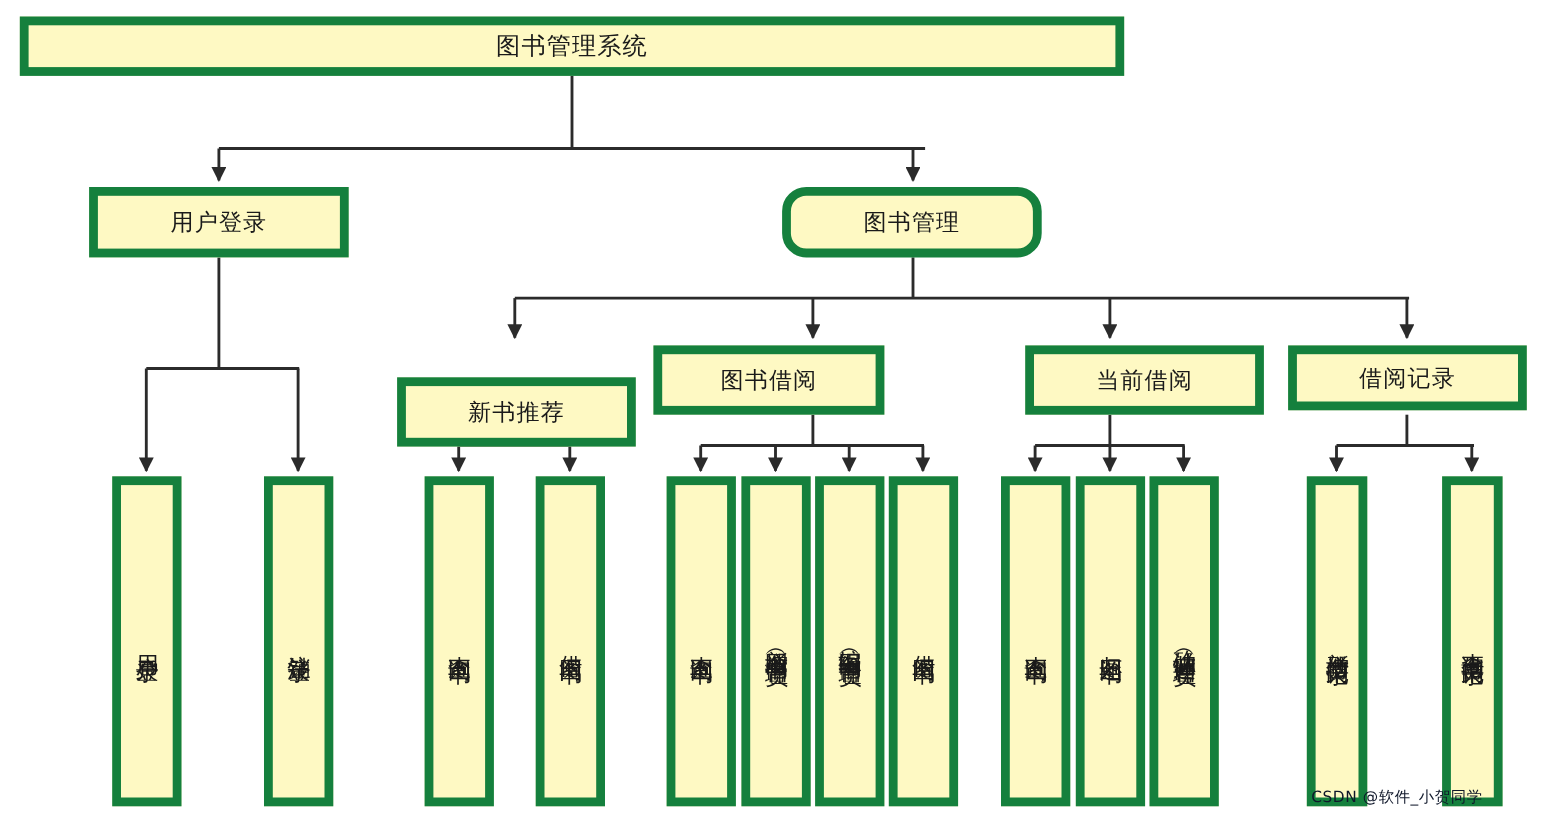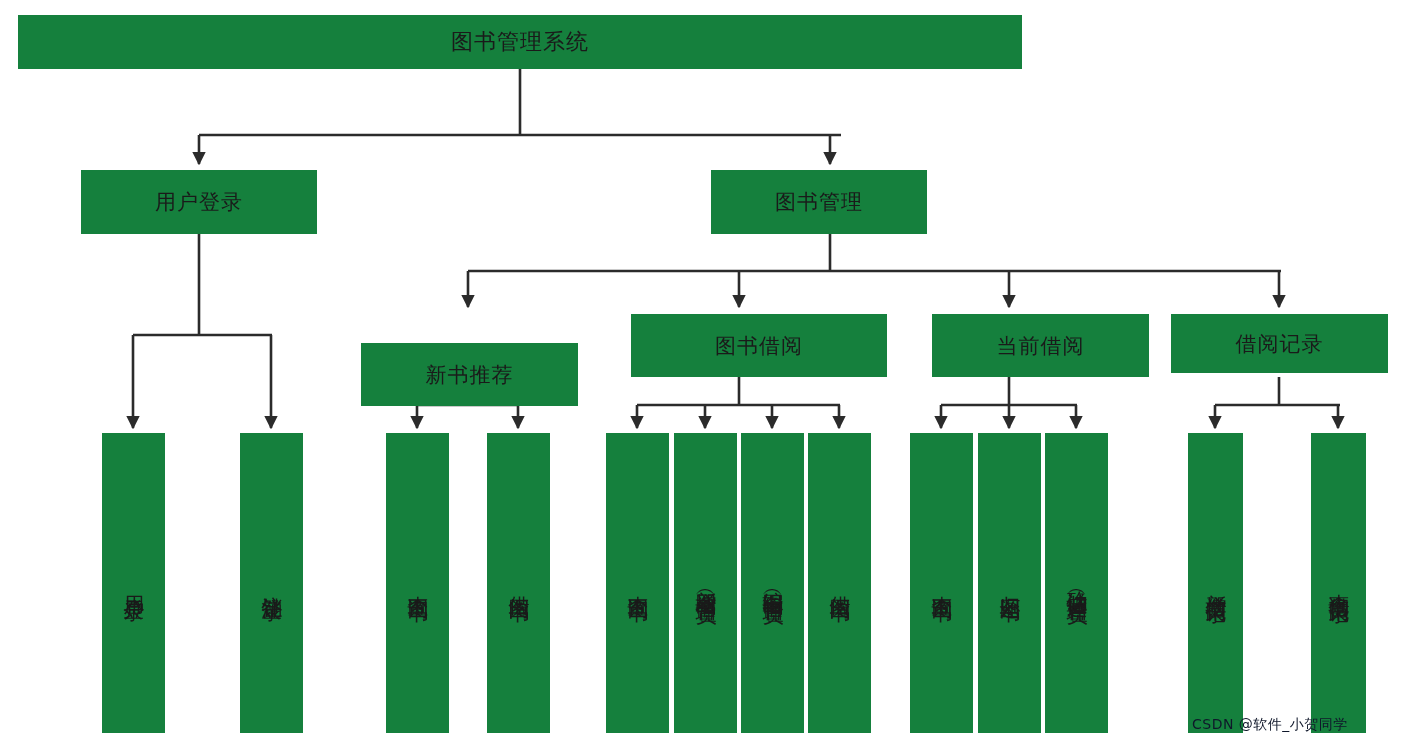--- a/index.html
+++ b/index.html
@@ -23,21 +23,21 @@
     left: 0;
     top: 0;
     width: 1405px;
     height: 747px;
     pointer-events: none;
   }
   .node {
     position: absolute;
     box-sizing: border-box;
     border: 8px solid #15803d;
-    background: #15803d;
+    background: #fef9c3;
     display: flex;
     align-items: center;
     justify-content: center;
     color: #1a1a1a;
   }
   .node.horiz {
     font-size: 21px;
     letter-spacing: 1px;
   }
   .node.root {
@@ -119,28 +119,28 @@
     </g>
   </svg>
 
   <div class="node horiz root" style="left:18px; top:15px; width:1004px; height:54px;">
     <span>图书管理系统</span>
   </div>
 
   <div class="node horiz" style="left:81px; top:170px; width:236px; height:64px;">
     <span>用户登录</span>
   </div>
-  <div class="node horiz" style="left:711px; top:170px; width:216px; height:64px;">
+  <div class="node horiz" style="left:711px; top:170px; width:236px; height:64px;border-radius:22px;">
     <span>图书管理</span>
   </div>
 
   <div class="node horiz" style="left:361px; top:314px; width:217px; height:63px;margin-top:29px;">
     <span>新书推荐</span>
   </div>
-  <div class="node horiz" style="left:631px; top:314px; width:256px; height:63px;">
+  <div class="node horiz" style="left:594px; top:314px; width:210px; height:63px;">
     <span>图书借阅</span>
   </div>
   <div class="node horiz" style="left:932px; top:314px; width:217px; height:63px;">
     <span>当前借阅</span>
   </div>
   <div class="node horiz" style="left:1171px; top:314px; width:217px; height:59px;">
     <span>借阅记录</span>
   </div>
 
   <div class="node leaf" style="left:102px; top:433px; width:63px; height:300px;">

